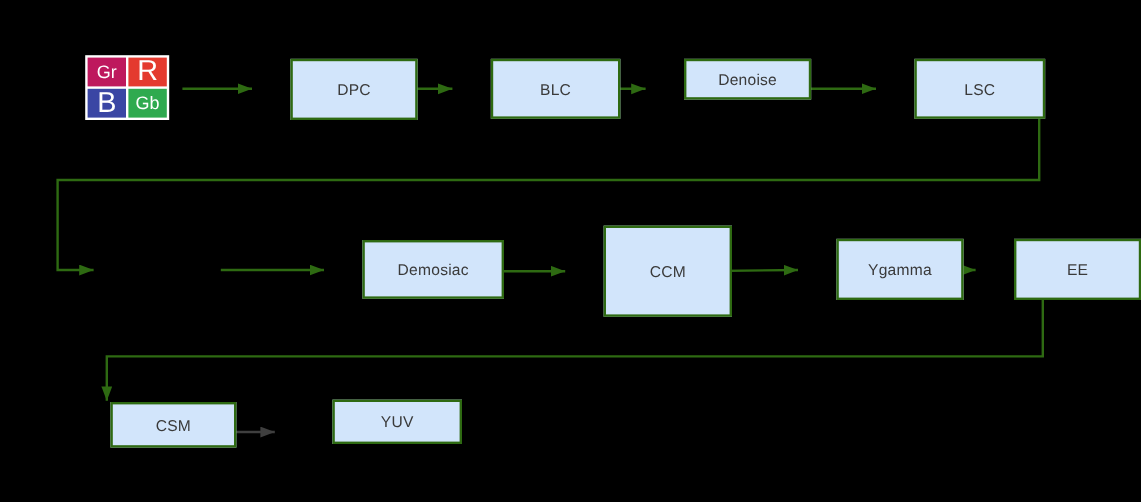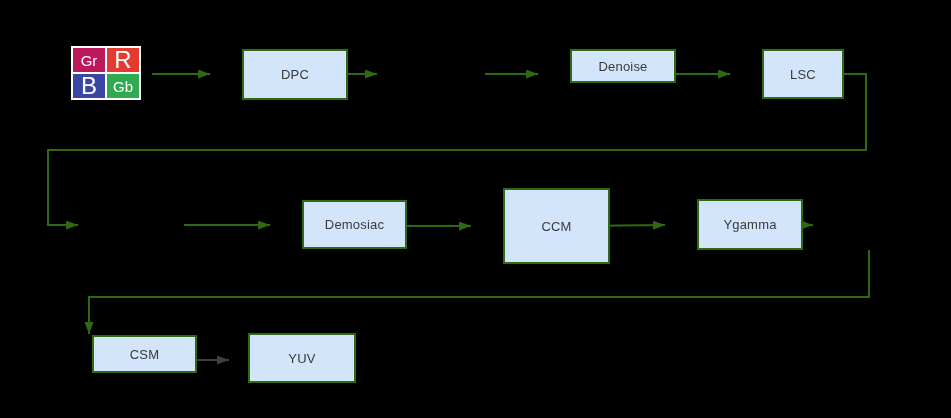--- a/index.html
+++ b/index.html
@@ -101,23 +101,25 @@
   </svg>
 
   <div class="bayer">
     <div class="bayer-cell" style="background: #be185d; color: rgb(255, 255, 255);">Gr</div>
     <div class="bayer-cell big" style="background: rgb(228, 58, 47); color: rgb(255, 255, 255);">R</div>
     <div class="bayer-cell big" style="background: rgb(58, 70, 164); color: rgb(255, 255, 255);">B</div>
     <div class="bayer-cell" style="background: rgb(47, 170, 79); color: rgb(255, 255, 255);">Gb</div>
   </div>
 
   <div class="node" style="left:210px;top:49px;width:106px;height:51px">DPC</div>
+  <div class="node" style="left:377px;top:49px;width:108px;height:50px">BLC</div>
   <div class="node" style="left:538px;top:49px;width:106px;height:34px">Denoise</div>
-  <div class="node" style="left:730px;top:49px;width:82px;height:50px">LSC</div>
+  <div class="node" style="left:730px;top:49px;width:109px;height:50px">LSC</div>
 
-  <div class="node" style="left:270px;top:200px;width:105px;height:49px">Demosiac</div>
+  <div class="node" style="left:270px;top:200px;width:118px;height:49px">Demosiac</div>
   <div class="node" style="left:471px;top:188px;width:107px;height:76px">CCM</div>
   <div class="node" style="left:665px;top:199px;width:106px;height:51px">Ygamma</div>
+  <div class="node" style="left:813px;top:199px;width:106px;height:51px">EE</div>
 
   <div class="node" style="left:60px;top:335px;width:105px;height:38px">CSM</div>
-  <div class="node" style="left:216px;top:333px;width:108px;height:50px">YUV</div>
+  <div class="node" style="left:245px;top:333px;width:108px;height:37px">YUV</div>
 
 </div>
 
 </body></html>

